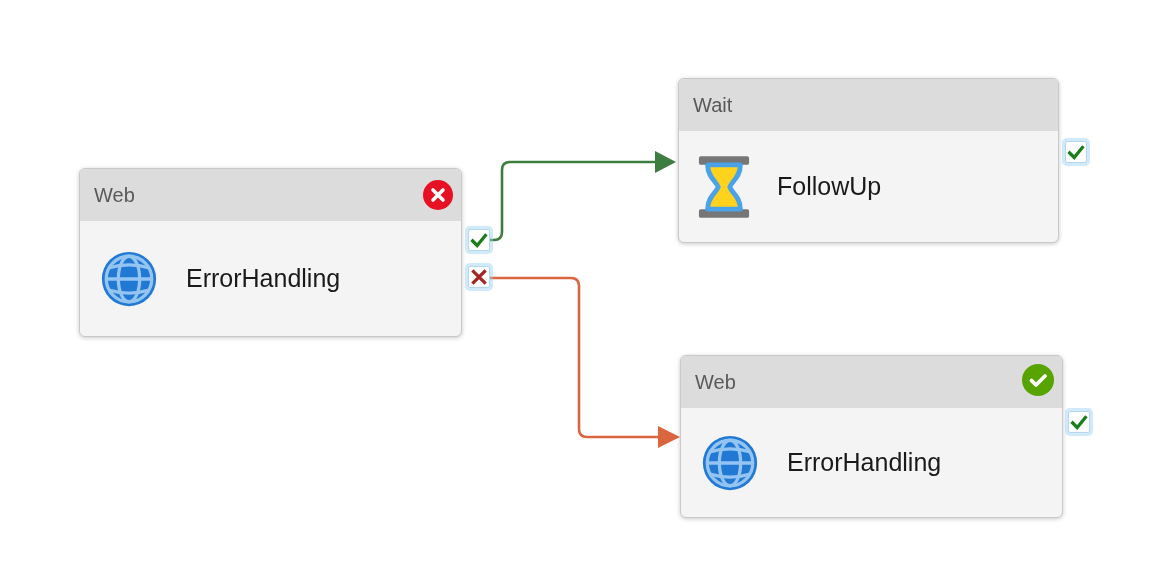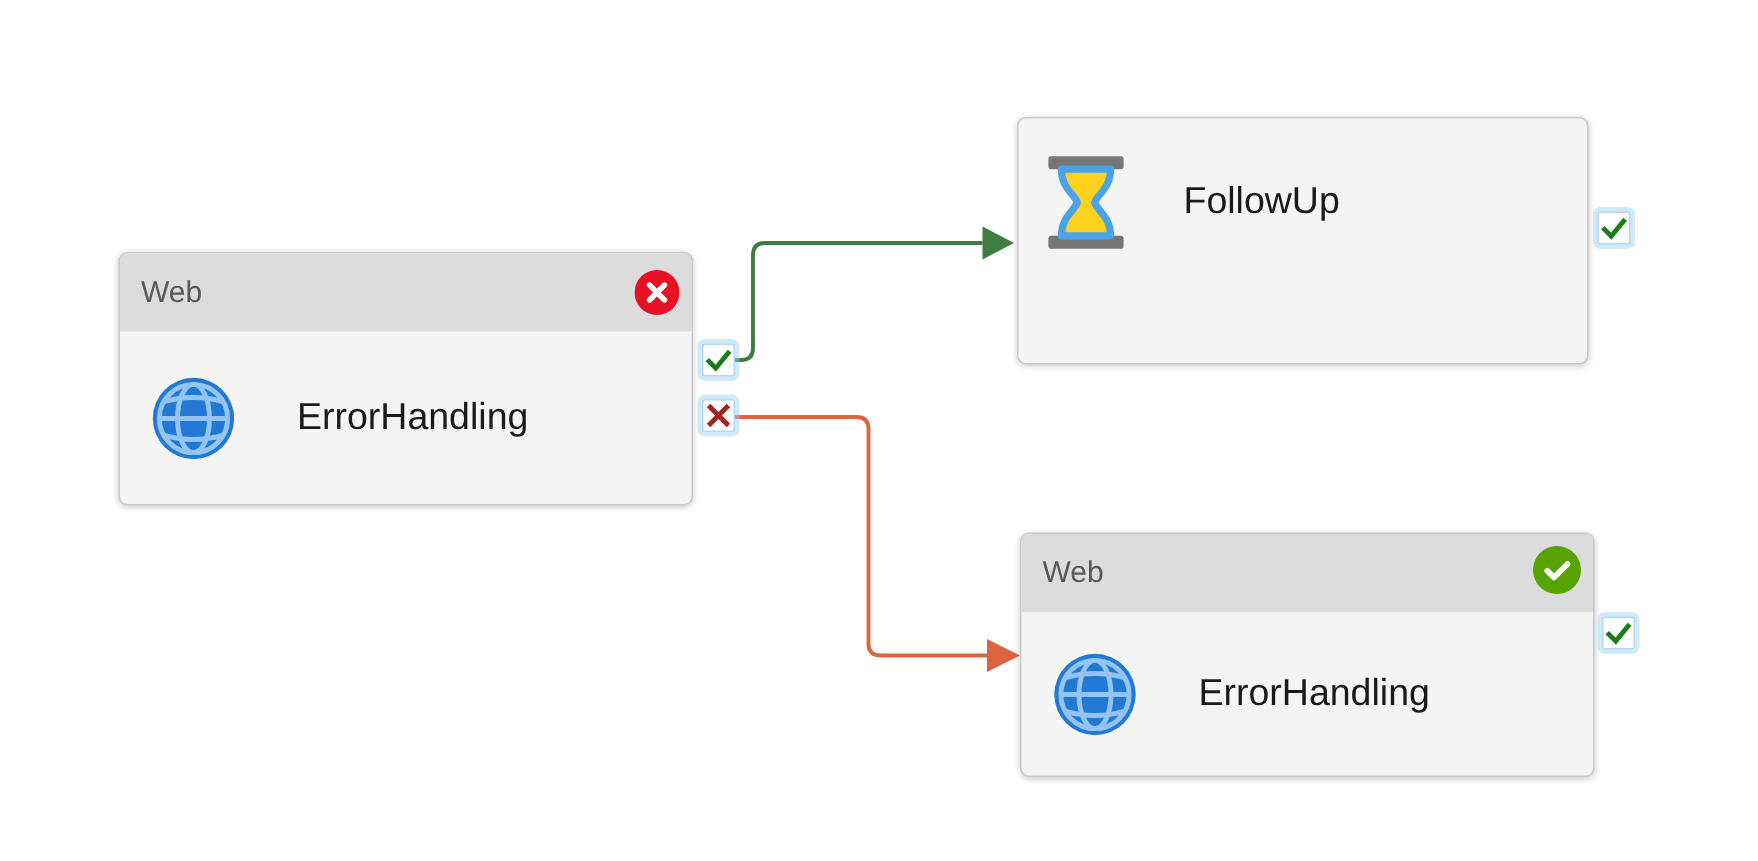--- a/index.html
+++ b/index.html
@@ -57,21 +57,21 @@
     background:var(--node-header-bg);
     border-radius:5px 5px 0 0;
     display:flex;align-items:center;
     padding:0 12px 0 14px;
     color:var(--header-text);
     font-size:20px;
   }
   .node-body{
     display:flex;align-items:center;
     height:calc(100% - 52px);
-    padding-left:18px;gap:38px;
+    padding-left:18px;gap:26px;
     color:var(--title-text);
     font-size:25px;
   }
   .badge{position:absolute;right:8px;top:11px;width:30px;height:30px;}
   .badge svg{display:block;}
   .activity-icon{flex:0 0 auto;display:flex;align-items:center;}
   .port{
     position:absolute;
     width:22px;height:22px;
     background:#ffffff;
@@ -130,20 +130,23 @@
     </svg>
   </div>
   <div class="port port-failure">
     <svg viewBox="0 0 22 22" width="20" height="20">
       <path d="M5 5 L17 17 M17 5 L5 17" style="stroke:var(--port-cross);stroke-width:3.6;fill:none;stroke-linecap:square"></path>
     </svg>
   </div>
 </div>
 
 <div class="node node-followup">
+  <div class="node-header">
+    <span>Wait</span>
+  </div>
   <div class="node-body">
     <span class="activity-icon">
       <svg viewBox="0 0 56 64" width="54" height="62">
         <rect x="2" y="0" width="52" height="9" rx="2" style="fill:var(--hourglass-frame)"></rect>
         <rect x="2" y="55" width="52" height="9" rx="2" style="fill:var(--hourglass-frame)"></rect>
         <path d="M11 9 h34 c0 13 -9 17 -11 23 c2 6 11 10 11 23 h-34 c0 -13 9 -17 11 -23 c-2 -6 -11 -10 -11 -23 z" style="fill:var(--hourglass-sand);stroke:var(--hourglass-glass);stroke-width:5;stroke-linejoin:round"></path>
       </svg>
     </span>
     <span>FollowUp</span>
   </div>

